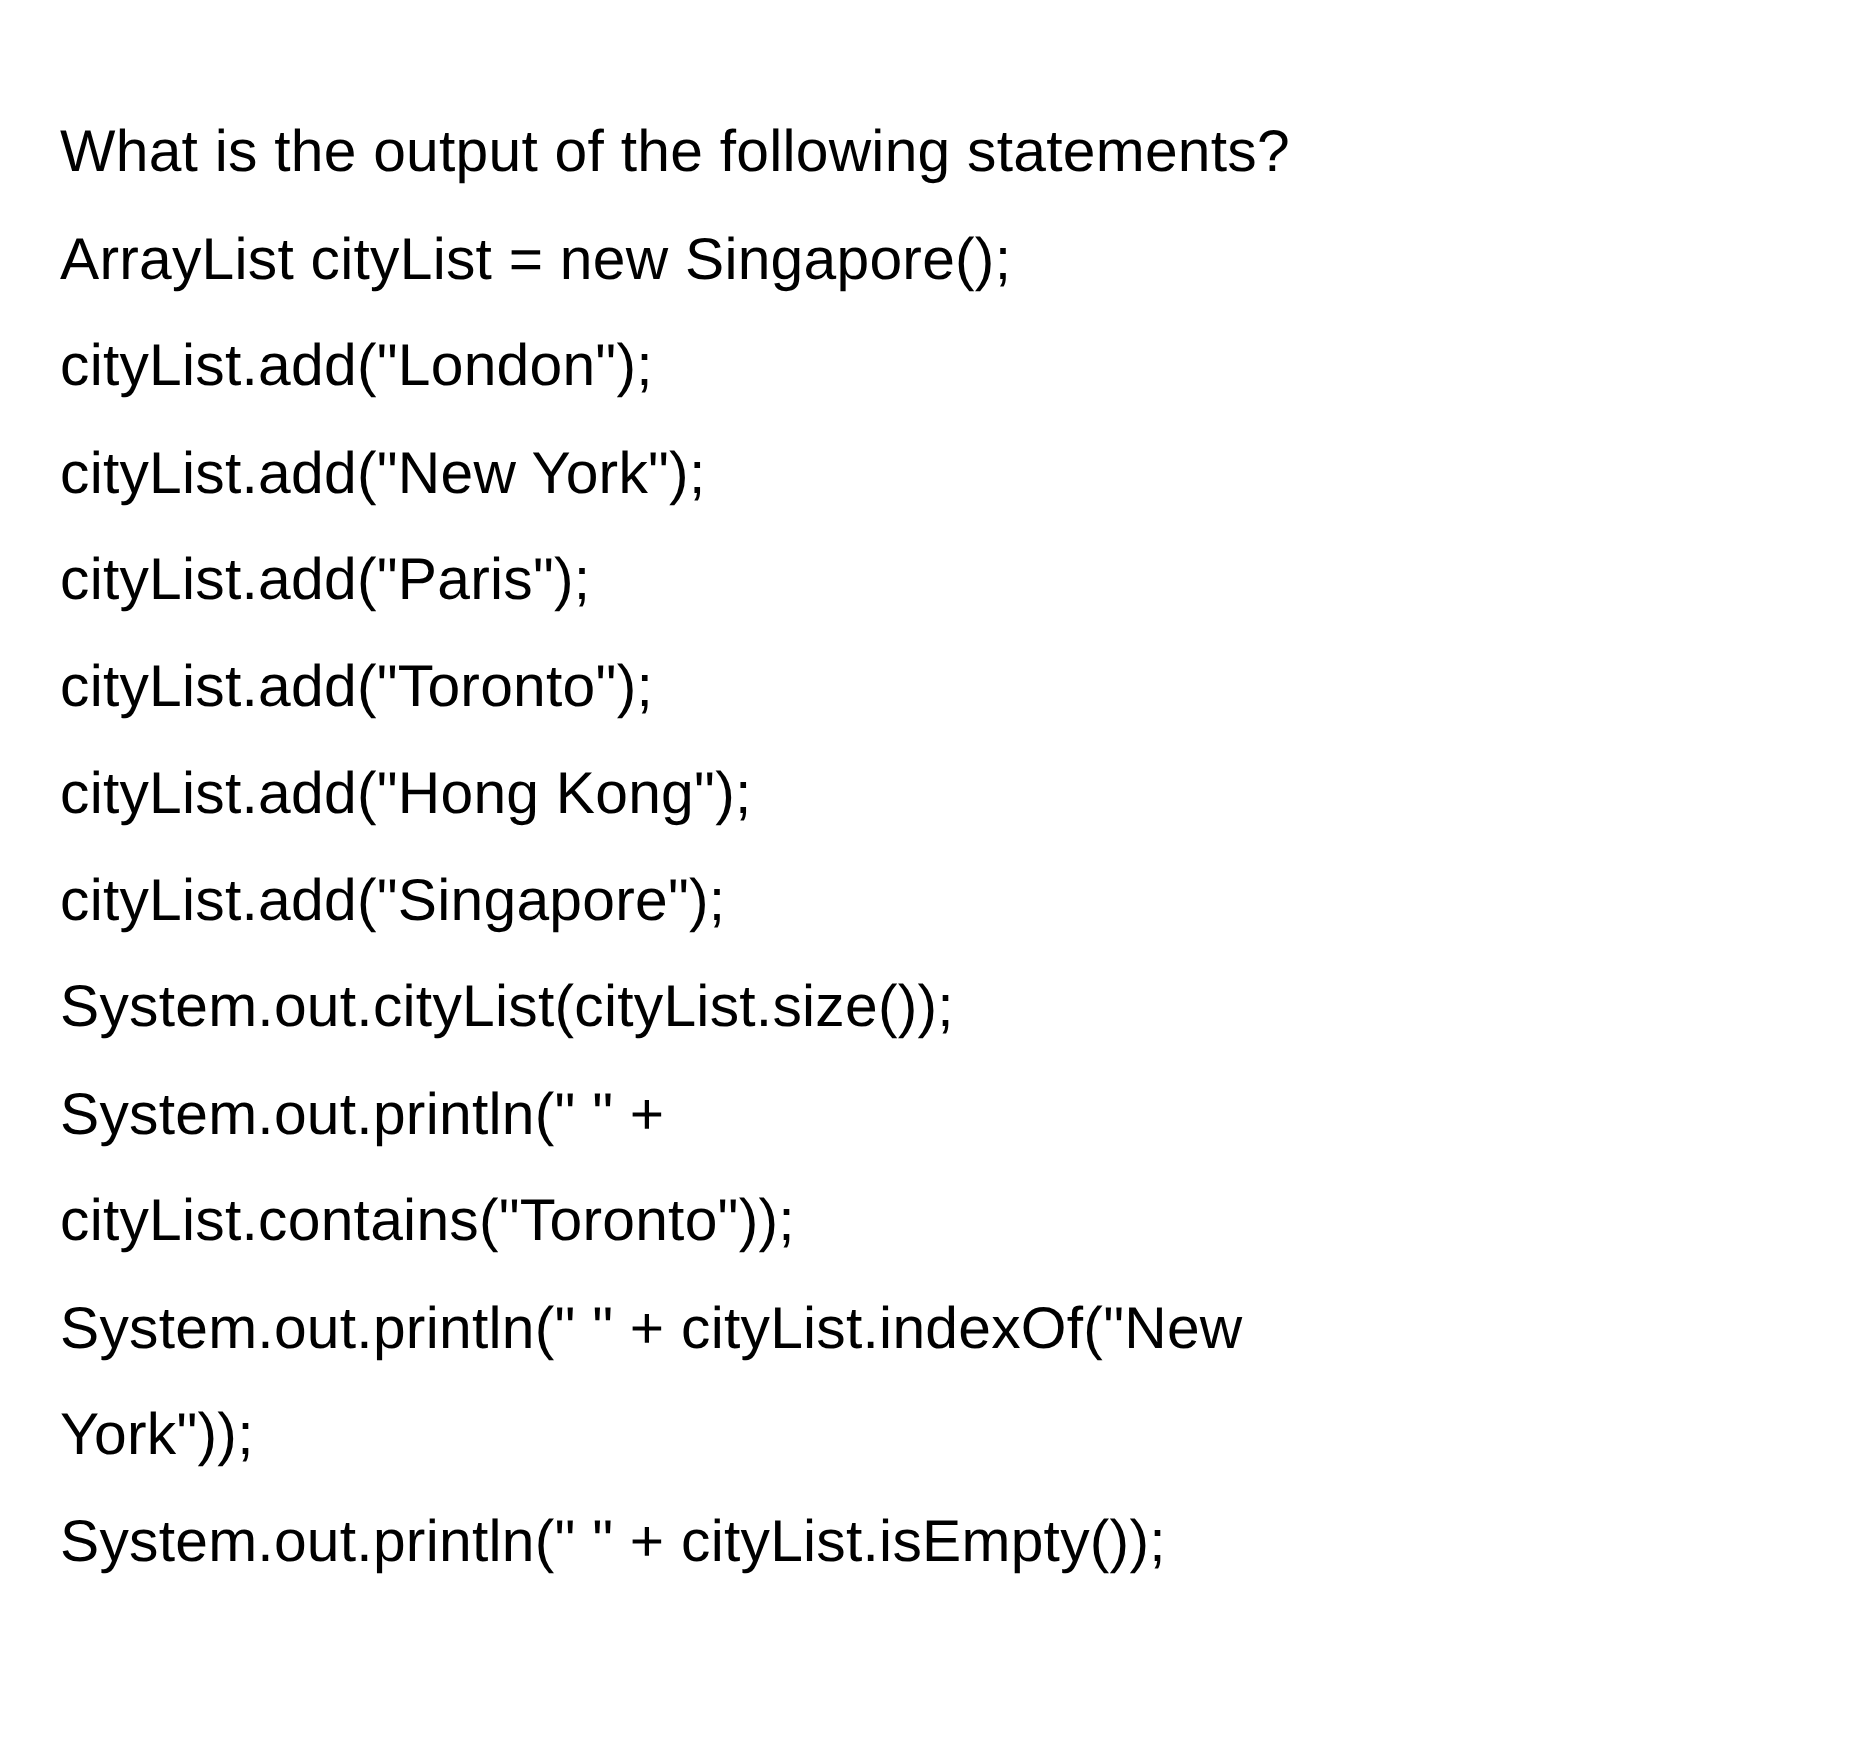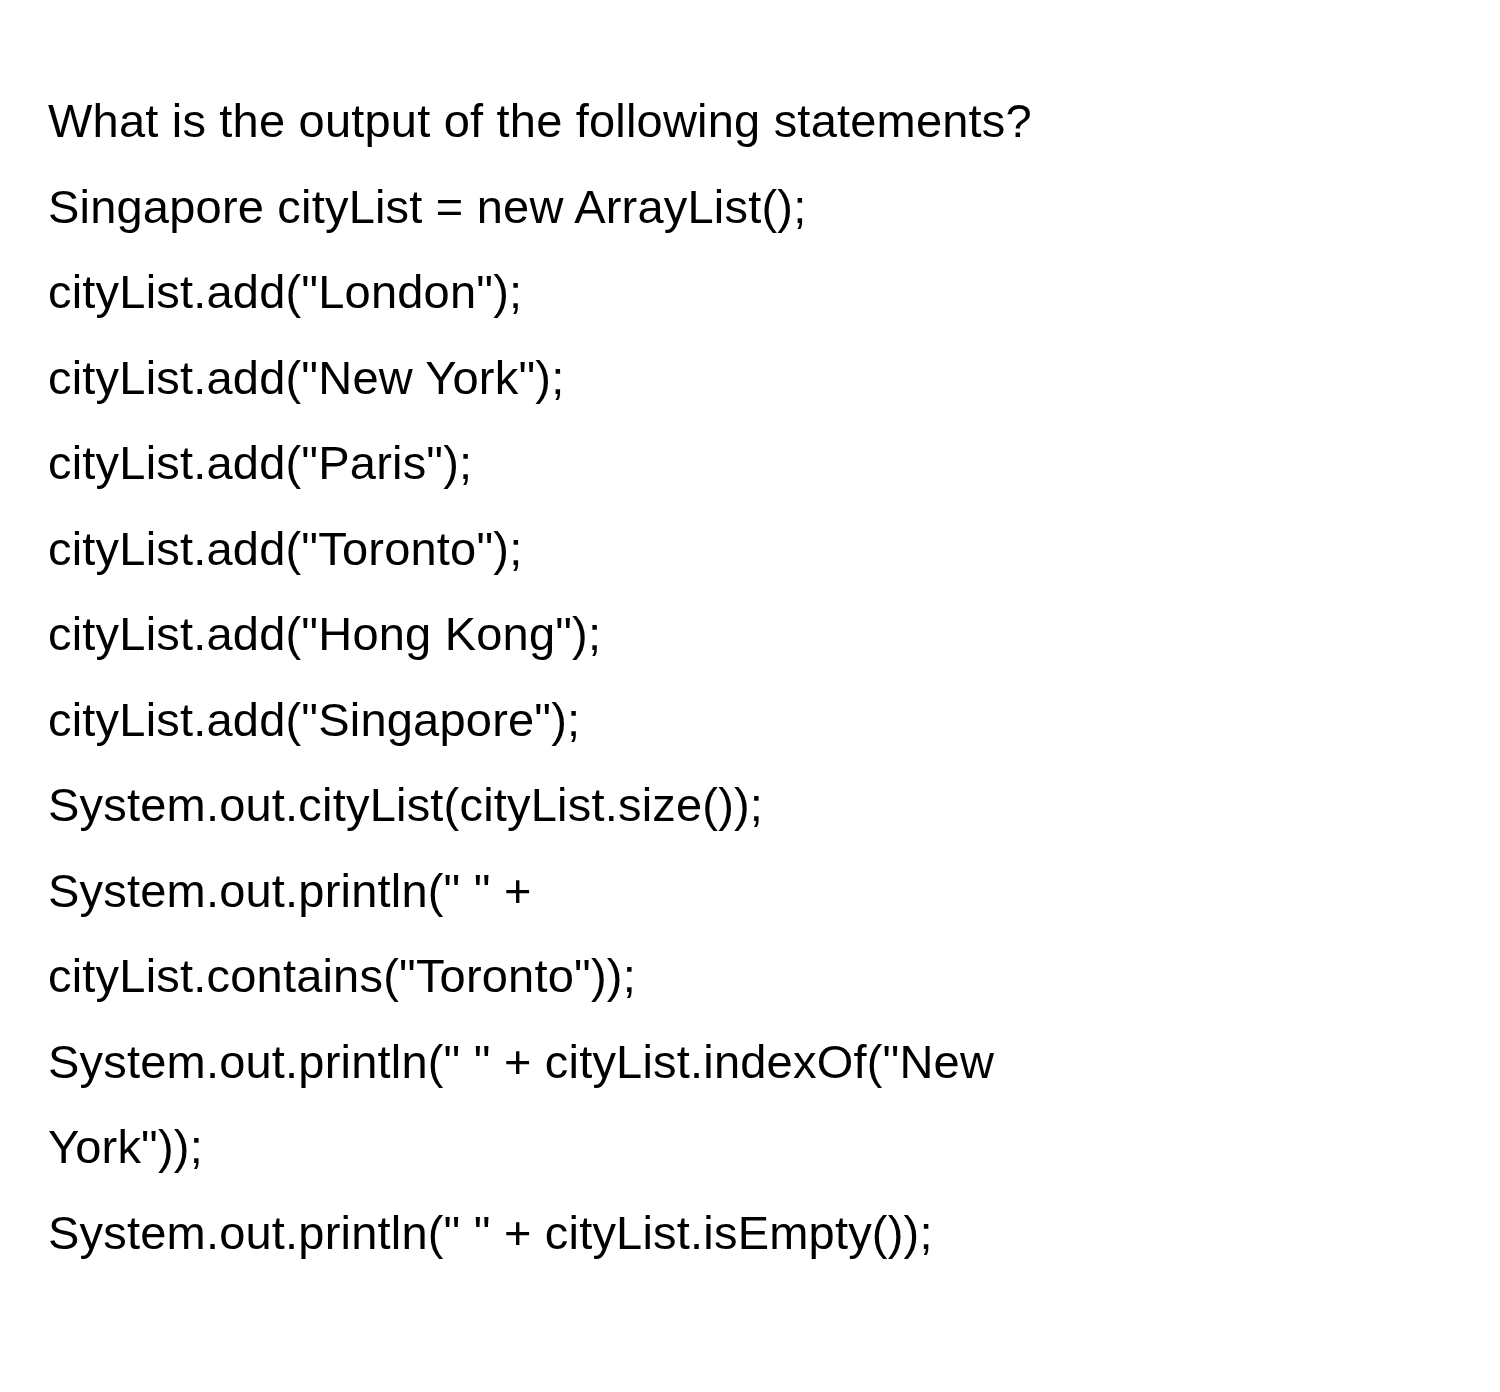--- a/index.html
+++ b/index.html
@@ -21,21 +21,21 @@
       line-height: 1.82;
       color: #000000;
       letter-spacing: 0.2px;
     }
   </style>
 </head>
 <body>
 
 <div class="content">
   <div class="line">What is the output of the following statements?</div>
-  <div class="line">Singapore cityList = new ArrayList();</div>
+  <div class="line">ArrayList cityList = new Singapore();</div>
   <div class="line">cityList.add("London");</div>
   <div class="line">cityList.add("New York");</div>
   <div class="line">cityList.add("Paris");</div>
   <div class="line">cityList.add("Toronto");</div>
   <div class="line">cityList.add("Hong Kong");</div>
   <div class="line">cityList.add("Singapore");</div>
   <div class="line">System.out.cityList(cityList.size());</div>
   <div class="line">System.out.println(" " +</div>
   <div class="line">cityList.contains("Toronto"));</div>
   <div class="line">System.out.println(" " + cityList.indexOf("New</div>

